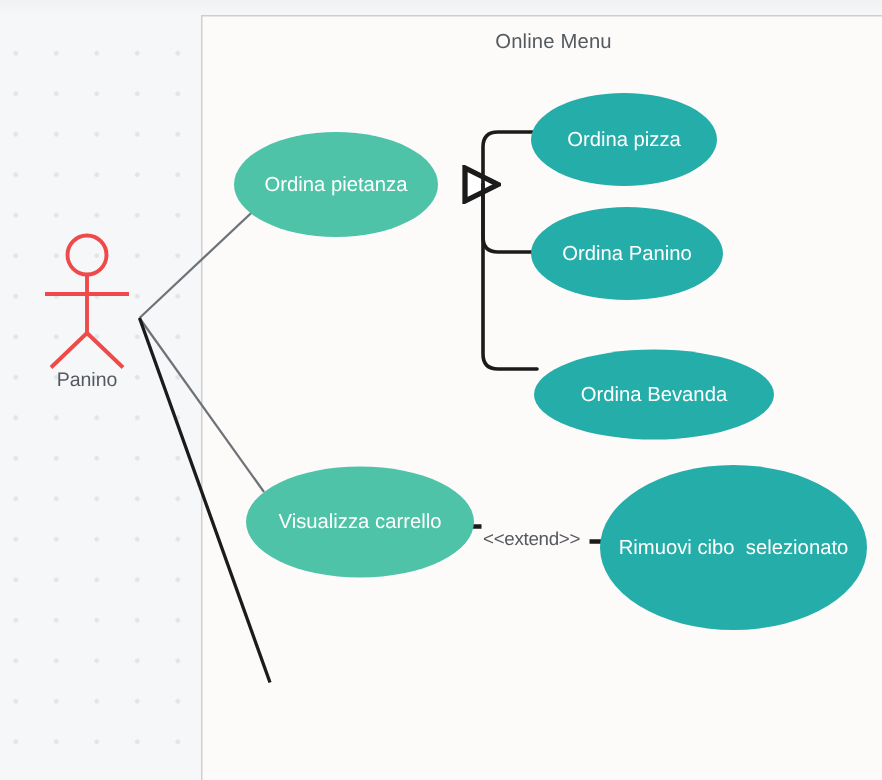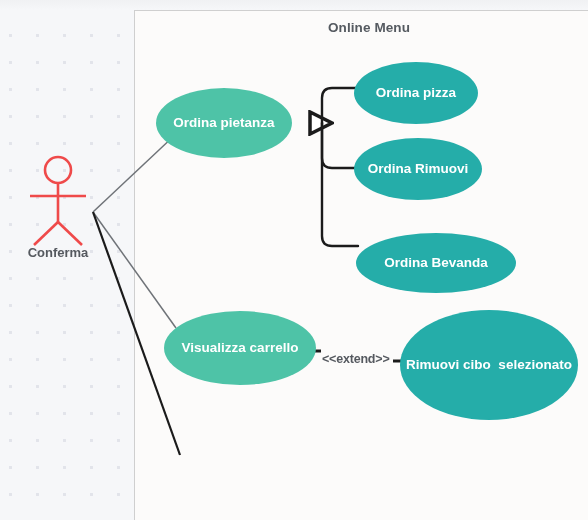--- a/index.html
+++ b/index.html
@@ -8,21 +8,20 @@
     padding: 0;
     background: #ffffff;
   }
   #canvas {
     position: relative;
     width: 588px;
     height: 520px;
     overflow: hidden;
     font-family: "Liberation Sans", "DejaVu Sans", sans-serif;
     background: #f9a8d4;
-    font-weight: bold;
   }
   
   #grid-bg {
     position: absolute;
     left: 0; top: 0;
     width: 588px; height: 520px;
     background-color: #f6f7f9;
     background-image: radial-gradient(circle, #e2e4ea 1.4px, transparent 1.6px);
     background-size: 27px 27px;
     background-position: 24px 22px;
@@ -174,26 +173,26 @@
     <path d="M 322 123 L 322 236 Q 322 246 332 246 L 358 246" stroke="#1b1b1b" stroke-width="2.4" fill="none" stroke-linecap="round"></path>
 
     <line x1="313" y1="351" x2="321" y2="351" stroke="#1b1b1b" stroke-width="3"></line>
     <line x1="393" y1="361" x2="402" y2="361" stroke="#1b1b1b" stroke-width="3"></line>
   </svg>
 
   <div class="uc uc-light" id="uc-ordina-pietanza">Ordina pietanza</div>
 
   <div class="uc uc-dark" id="uc-ordina-pizza">Ordina pizza</div>
 
-  <div class="uc uc-dark" id="uc-ordina-panino">Ordina Rimuovi</div>
+  <div class="uc uc-dark" id="uc-ordina-panino">Ordina Panino</div>
 
   <div class="uc uc-dark" id="uc-ordina-bevanda">Ordina Bevanda</div>
 
   <div class="uc uc-dark" id="uc-rimuovi-cibo">Rimuovi cibo  selezionato</div>
 
   <div class="uc uc-light" id="uc-visualizza-carrello">Visualizza carrello</div>
 
 
-  <div id="actor-label">Conferma</div>
+  <div id="actor-label">Panino</div>
 
   <div id="extend-label">&lt;&lt;extend&gt;&gt;</div>
 
 </div>
 
 </body></html>

